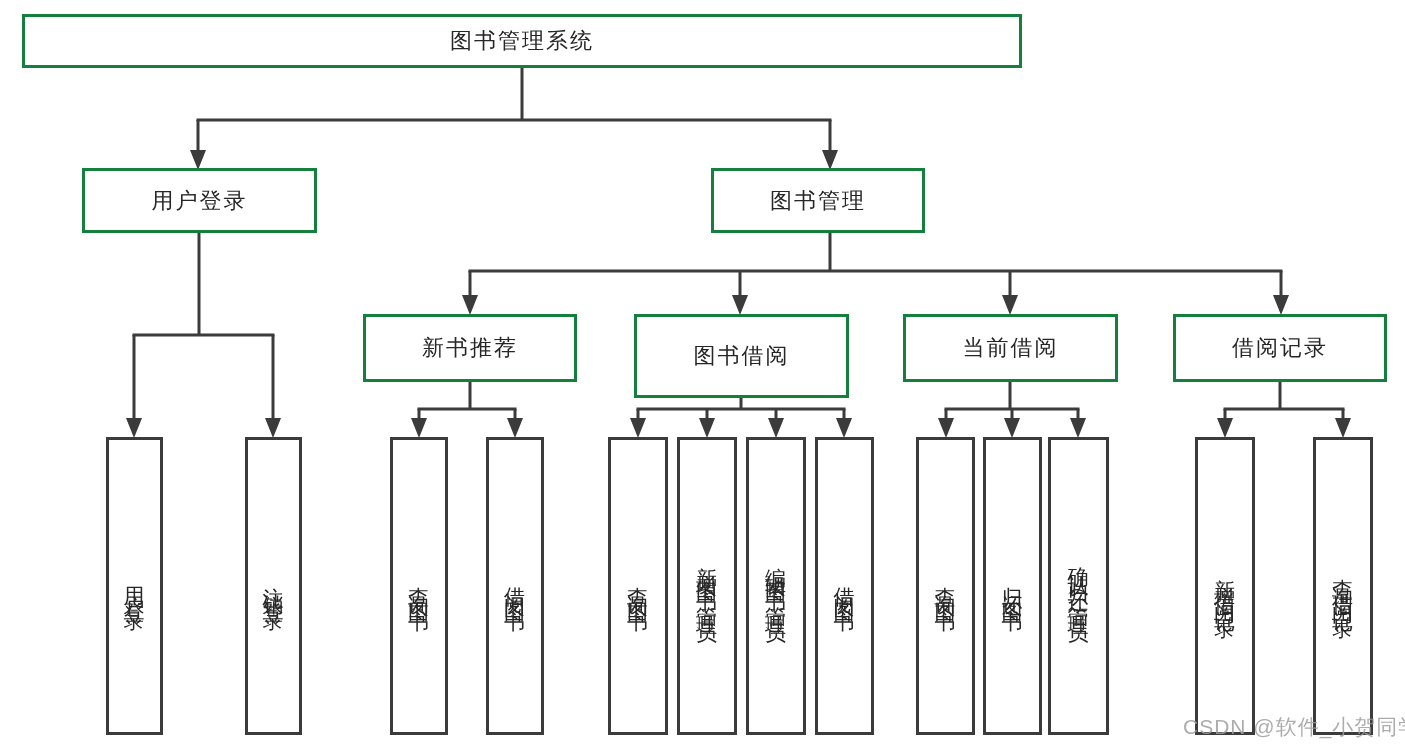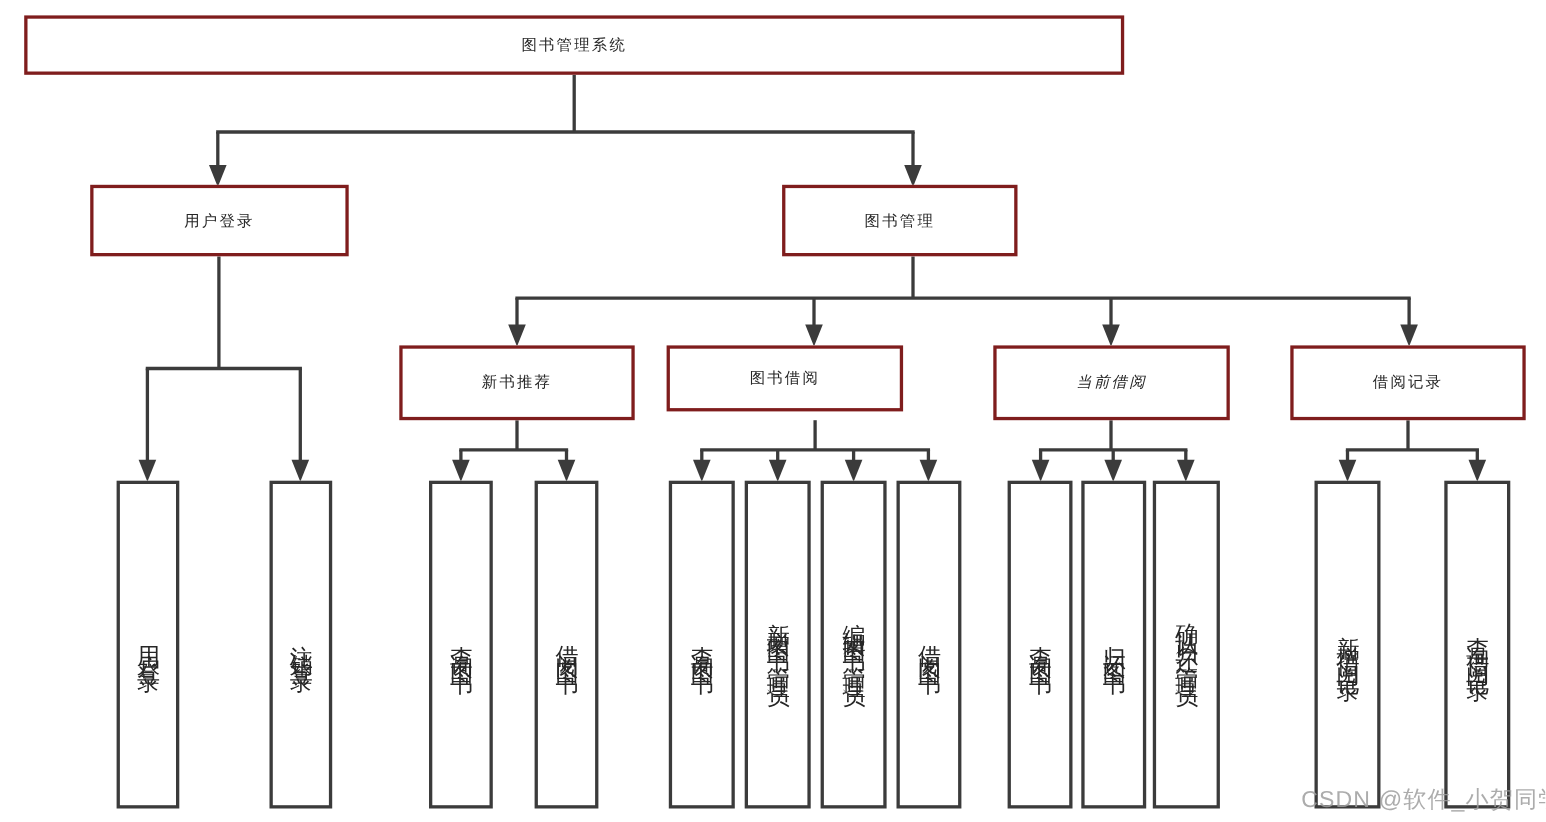--- a/index.html
+++ b/index.html
@@ -13,25 +13,25 @@
   }
   #wires {
     position: absolute;
     left: 0; top: 0;
     width: 1405px; height: 747px;
   }
   .node {
     position: absolute;
     box-sizing: border-box;
     background: #ffffff;
-    border: 3px solid #7f1d1d;
+    border: 3px solid #15803d;
     display: flex;
     align-items: center;
     justify-content: center;
-    font-size: 14px;
+    font-size: 22px;
     color: #262626;
     letter-spacing: 2px;
     white-space: nowrap;
   }
   .leaf {
     position: absolute;
     box-sizing: border-box;
     background: #ffffff;
     border: 3px solid #3b3b3b;
     display: flex;
@@ -44,22 +44,22 @@
     font-size: 21px;
     line-height: 1;
     letter-spacing: 8px;
     color: #262626;
   }
   
   #root-node        { left: 22px;  top: 14px;  width: 1000px; height: 54px; }
   #node-user-login  { left: 82px;  top: 168px; width: 235px;  height: 65px; }
   #node-book-mgmt   { left: 711px; top: 168px; width: 214px;  height: 65px; }
   #node-new-book    { left: 363px; top: 314px; width: 214px;  height: 68px; }
-  #node-book-borrow { left: 606px; top: 314px; width: 215px;  height: 60px; justify-content: center; }
-  #node-cur-borrow  { left: 903px; top: 314px; width: 215px;  height: 68px; font-style: italic; }
+  #node-book-borrow { left: 634px; top: 314px; width: 215px;  height: 84px; justify-content: center; }
+  #node-cur-borrow  { left: 903px; top: 314px; width: 215px;  height: 68px; }
   #node-records     { left: 1173px;top: 314px; width: 214px;  height: 68px; }
 
   .leaf { top: 437px; height: 298px; }
   #leaf-login        { left: 106px;  width: 57px; }
   #leaf-logout       { left: 245px;  width: 57px; }
   #leaf-query1       { left: 390px;  width: 58px; }
   #leaf-borrow1      { left: 486px;  width: 58px; }
   #leaf-query2       { left: 608px;  width: 60px; }
   #leaf-add-book     { left: 677px;  width: 60px; }
   #leaf-edit-book    { left: 746px;  width: 60px; }

